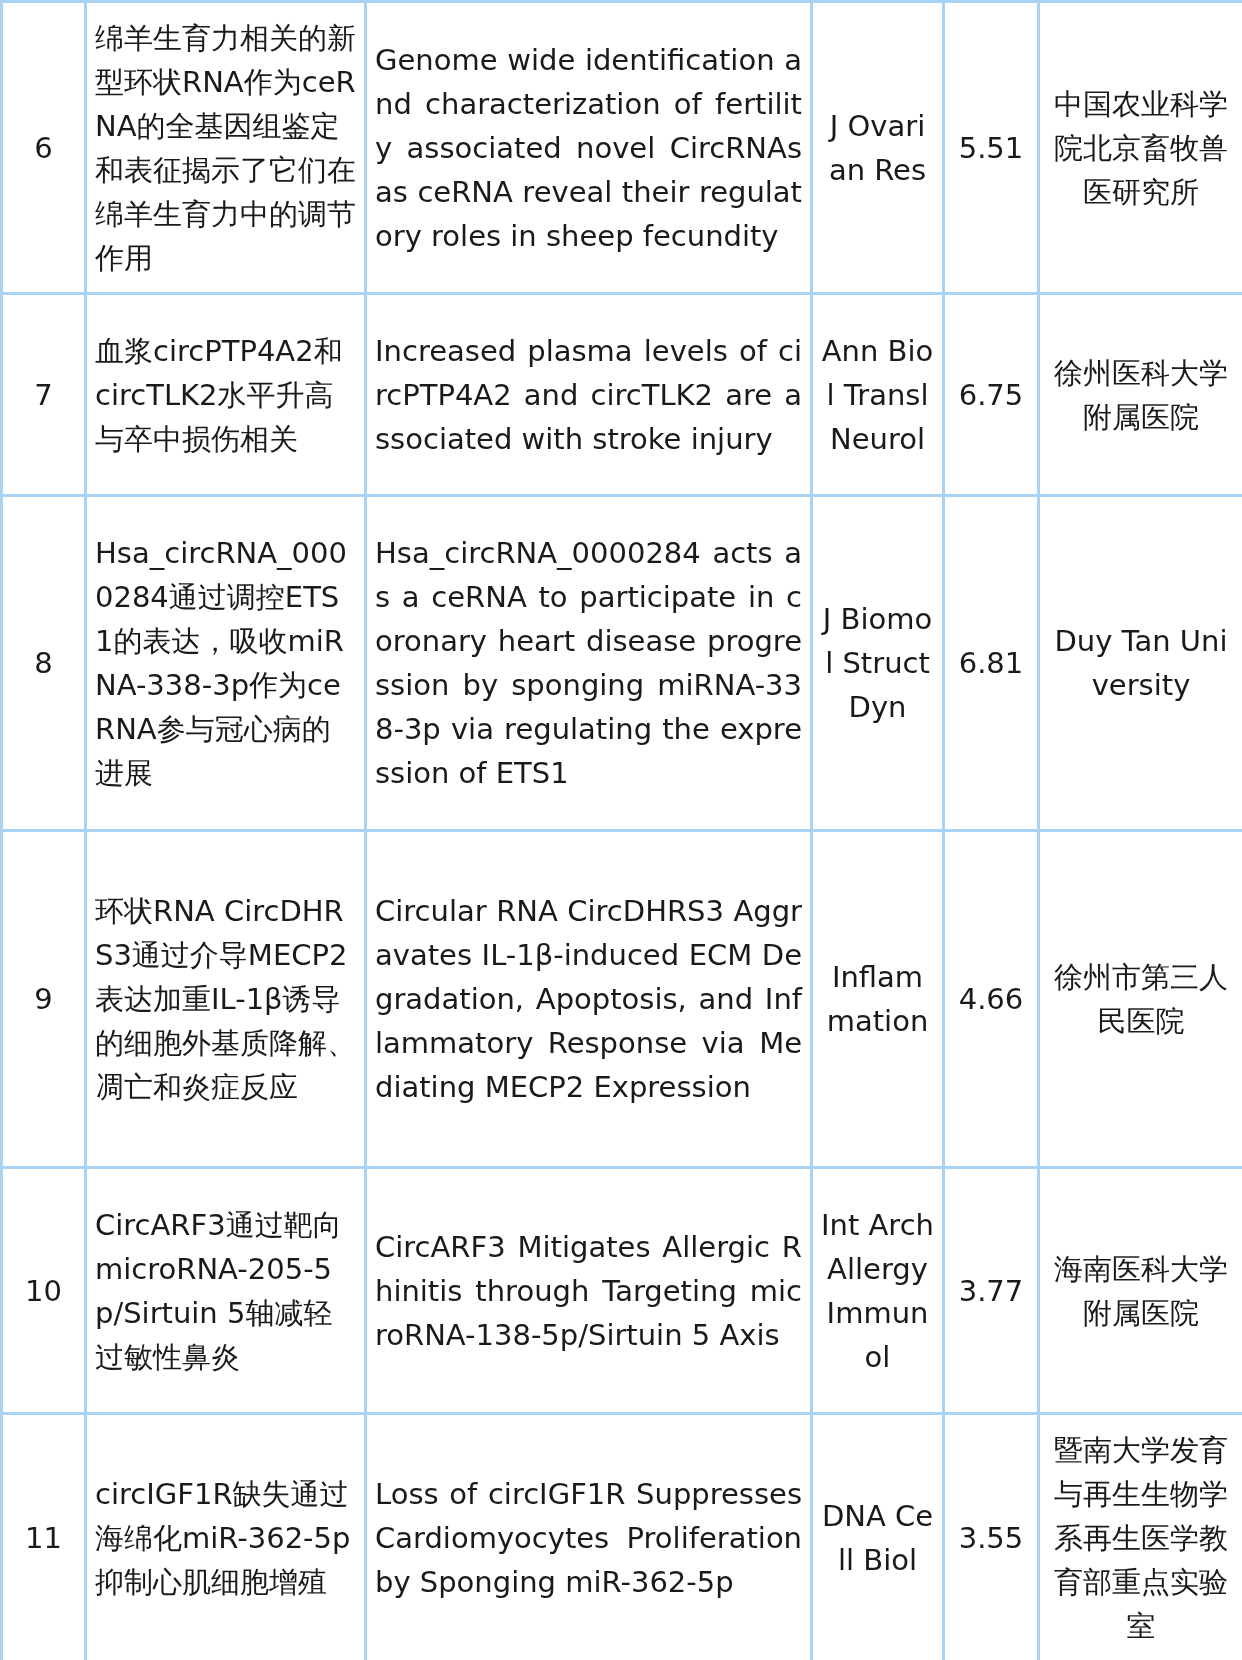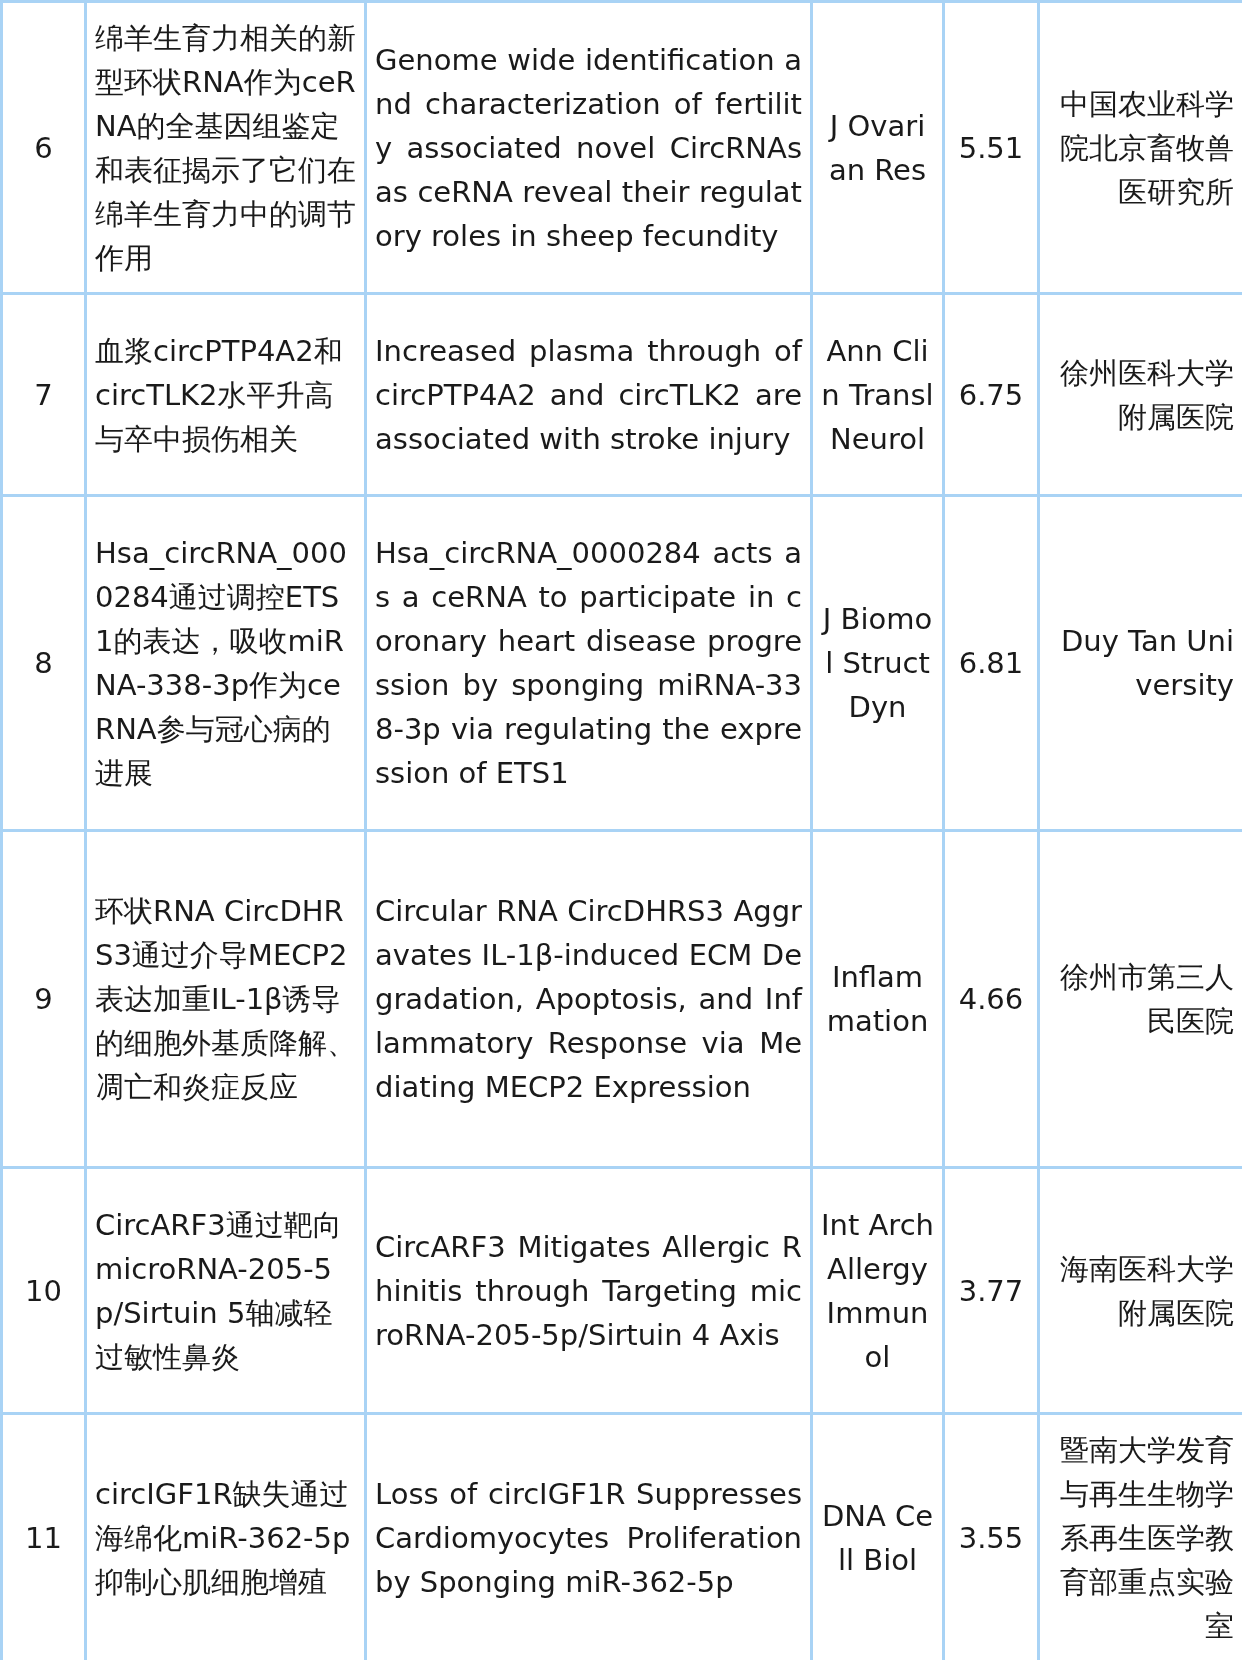--- a/index.html
+++ b/index.html
@@ -32,21 +32,21 @@
     td.c-idx { text-align: center; padding: 0; }
     td.c-cn { text-align: left; }
     td.c-en {
       text-align: justify;
       text-align-last: left;
       word-break: normal;
       overflow-wrap: break-word;
     }
     td.c-journal { text-align: center; }
     td.c-if { text-align: center; }
-    td.c-inst { text-align: right; }
+    td.c-inst { text-align: center; }
   </style>
 </head>
 <body>
 
 <table class="papers">
   <colgroup>
     <col style="width:84px">
     <col style="width:280px">
     <col style="width:446px">
     <col style="width:132px">
@@ -58,22 +58,22 @@
       <td class="c-idx">6</td>
       <td class="c-cn">绵羊生育力相关的新型环状RNA作为ceRNA的全基因组鉴定和表征揭示了它们在绵羊生育力中的调节作用</td>
       <td class="c-en">Genome wide identification and characterization of fertility associated novel CircRNAs as ceRNA reveal their regulatory roles in sheep fecundity</td>
       <td class="c-journal">J Ovarian Res</td>
       <td class="c-if">5.51</td>
       <td class="c-inst">中国农业科学院北京畜牧兽医研究所</td>
     </tr>
     <tr style="height:202px">
       <td class="c-idx">7</td>
       <td class="c-cn">血浆circPTP4A2和circTLK2水平升高与卒中损伤相关</td>
-      <td class="c-en">Increased plasma through of circPTP4A2 and circTLK2 are associated with stroke injury</td>
-      <td class="c-journal">Ann Clin Transl Neurol</td>
+      <td class="c-en">Increased plasma levels of circPTP4A2 and circTLK2 are associated with stroke injury</td>
+      <td class="c-journal">Ann Biol Transl Neurol</td>
       <td class="c-if">6.75</td>
       <td class="c-inst">徐州医科大学附属医院</td>
     </tr>
     <tr style="height:335px">
       <td class="c-idx">8</td>
       <td class="c-cn">Hsa_circRNA_0000284通过调控ETS1的表达，吸收miRNA-338-3p作为ceRNA参与冠心病的进展</td>
       <td class="c-en">Hsa_circRNA_0000284 acts as a ceRNA to participate in coronary heart disease progression by sponging miRNA-338-3p via regulating the expression of ETS1</td>
       <td class="c-journal">J Biomol Struct Dyn</td>
       <td class="c-if">6.81</td>
       <td class="c-inst">Duy Tan University</td>
@@ -82,21 +82,21 @@
       <td class="c-idx">9</td>
       <td class="c-cn">环状RNA CircDHRS3通过介导MECP2表达加重IL-1β诱导的细胞外基质降解、凋亡和炎症反应</td>
       <td class="c-en">Circular RNA CircDHRS3 Aggravates IL-1β-induced ECM Degradation, Apoptosis, and Inflammatory Response via Mediating MECP2 Expression</td>
       <td class="c-journal">Inflammation</td>
       <td class="c-if">4.66</td>
       <td class="c-inst">徐州市第三人民医院</td>
     </tr>
     <tr style="height:246px">
       <td class="c-idx">10</td>
       <td class="c-cn">CircARF3通过靶向microRNA-205-5p/Sirtuin 5轴减轻过敏性鼻炎</td>
-      <td class="c-en">CircARF3 Mitigates Allergic Rhinitis through Targeting microRNA-205-5p/Sirtuin 4 Axis</td>
+      <td class="c-en">CircARF3 Mitigates Allergic Rhinitis through Targeting microRNA-138-5p/Sirtuin 5 Axis</td>
       <td class="c-journal">Int Arch Allergy Immunol</td>
       <td class="c-if">3.77</td>
       <td class="c-inst">海南医科大学附属医院</td>
     </tr>
     <tr style="height:248px">
       <td class="c-idx">11</td>
       <td class="c-cn">circIGF1R缺失通过海绵化miR-362-5p抑制心肌细胞增殖</td>
       <td class="c-en">Loss of circIGF1R Suppresses Cardiomyocytes Proliferation by Sponging miR-362-5p</td>
       <td class="c-journal">DNA Cell Biol</td>
       <td class="c-if">3.55</td>

